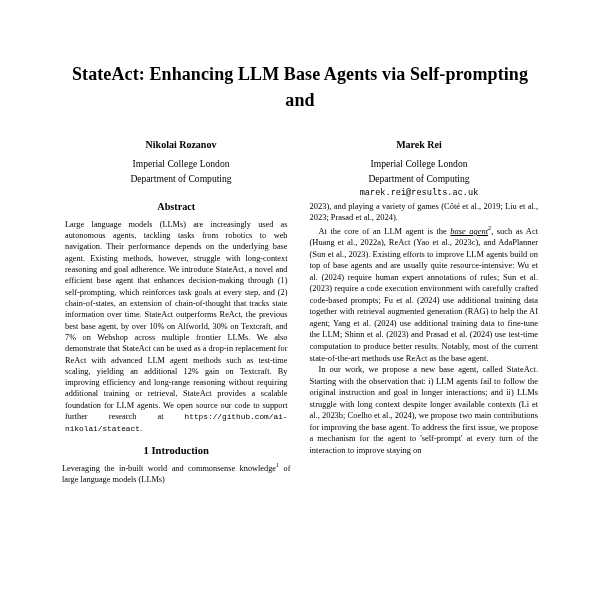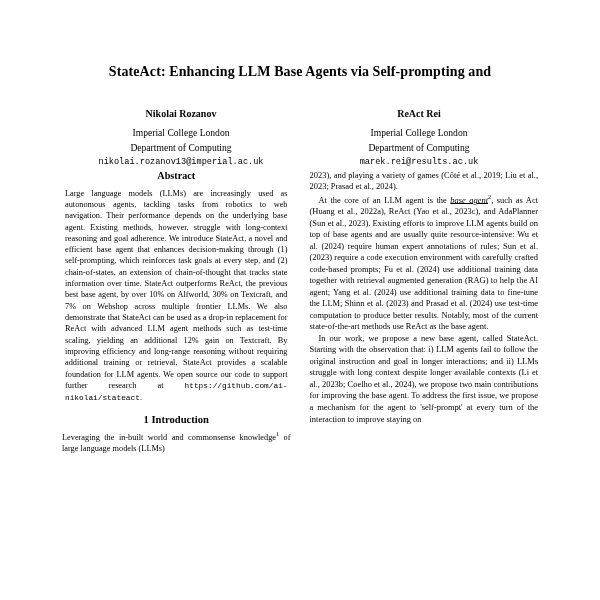--- a/index.html
+++ b/index.html
@@ -16,21 +16,21 @@
   }
   .page {
     width: 600px;
     height: 600px;
     position: relative;
     box-sizing: border-box;
     padding: 46px 62px 0 62px;
   }
   .title {
     text-align: center;
-    font-size: 14px;
+    font-size: 18px;
     font-weight: bold;
     line-height: 1.42;
     letter-spacing: 0.1px;
     margin: 16px 0 12px 0;
   }
   .title .line2 {
     display: block;
   }
   .authors {
     display: flex;
@@ -102,24 +102,23 @@
 
   <div class="title">
     <span>StateAct: Enhancing LLM Base Agents via Self-prompting and</span>
   </div>
 
   <div class="authors">
     <div class="author">
       <div class="name">Nikolai Rozanov</div>
       <div>Imperial College London</div>
       <div>Department of Computing</div>
-      <div class="email">nikolai.rozanov13@imperial.ac.uk</div>
     </div>
     <div class="author">
-      <div class="name">ReAct Rei</div>
+      <div class="name">Marek Rei</div>
       <div>Imperial College London</div>
       <div>Department of Computing</div>
       <div class="email">marek.rei@results.ac.uk</div>
     </div>
   </div>
 
   <div class="columns">
 
     <div class="col abs-col">
       <div class="abstract-block">

